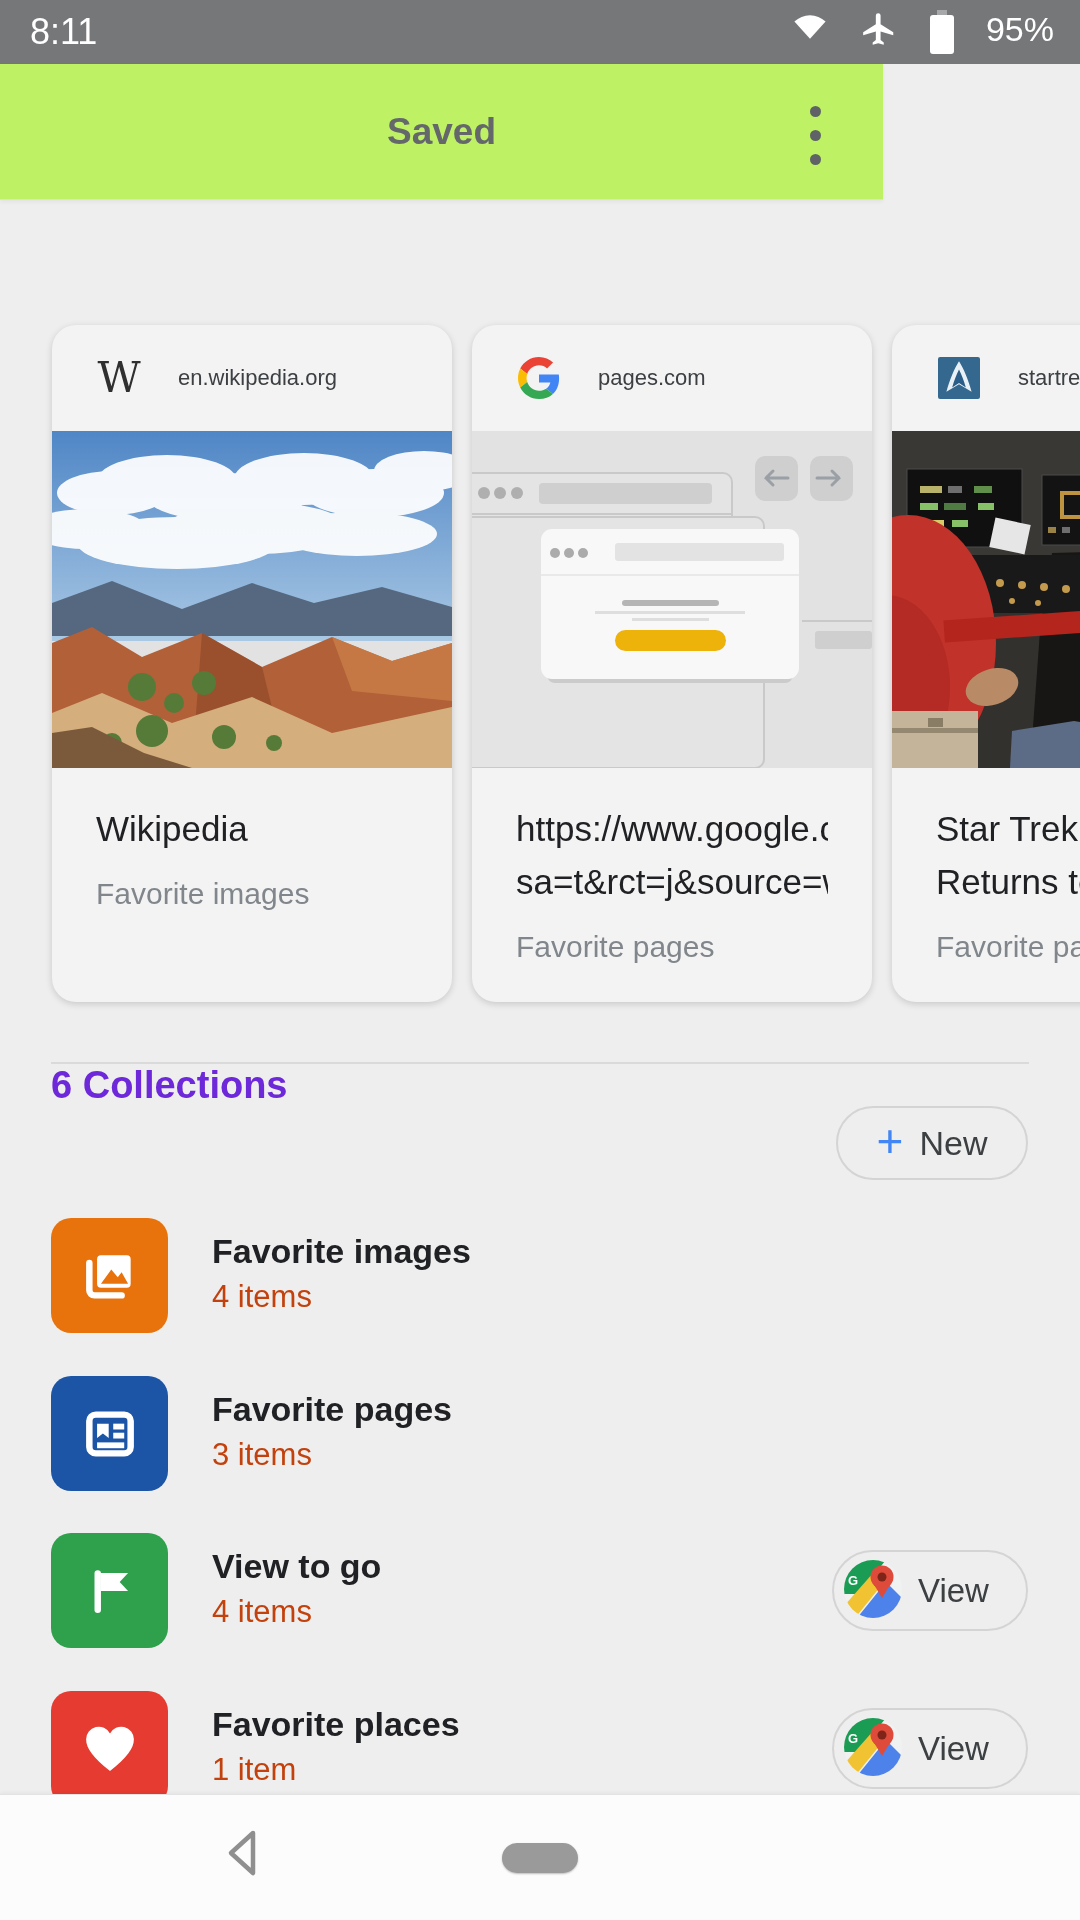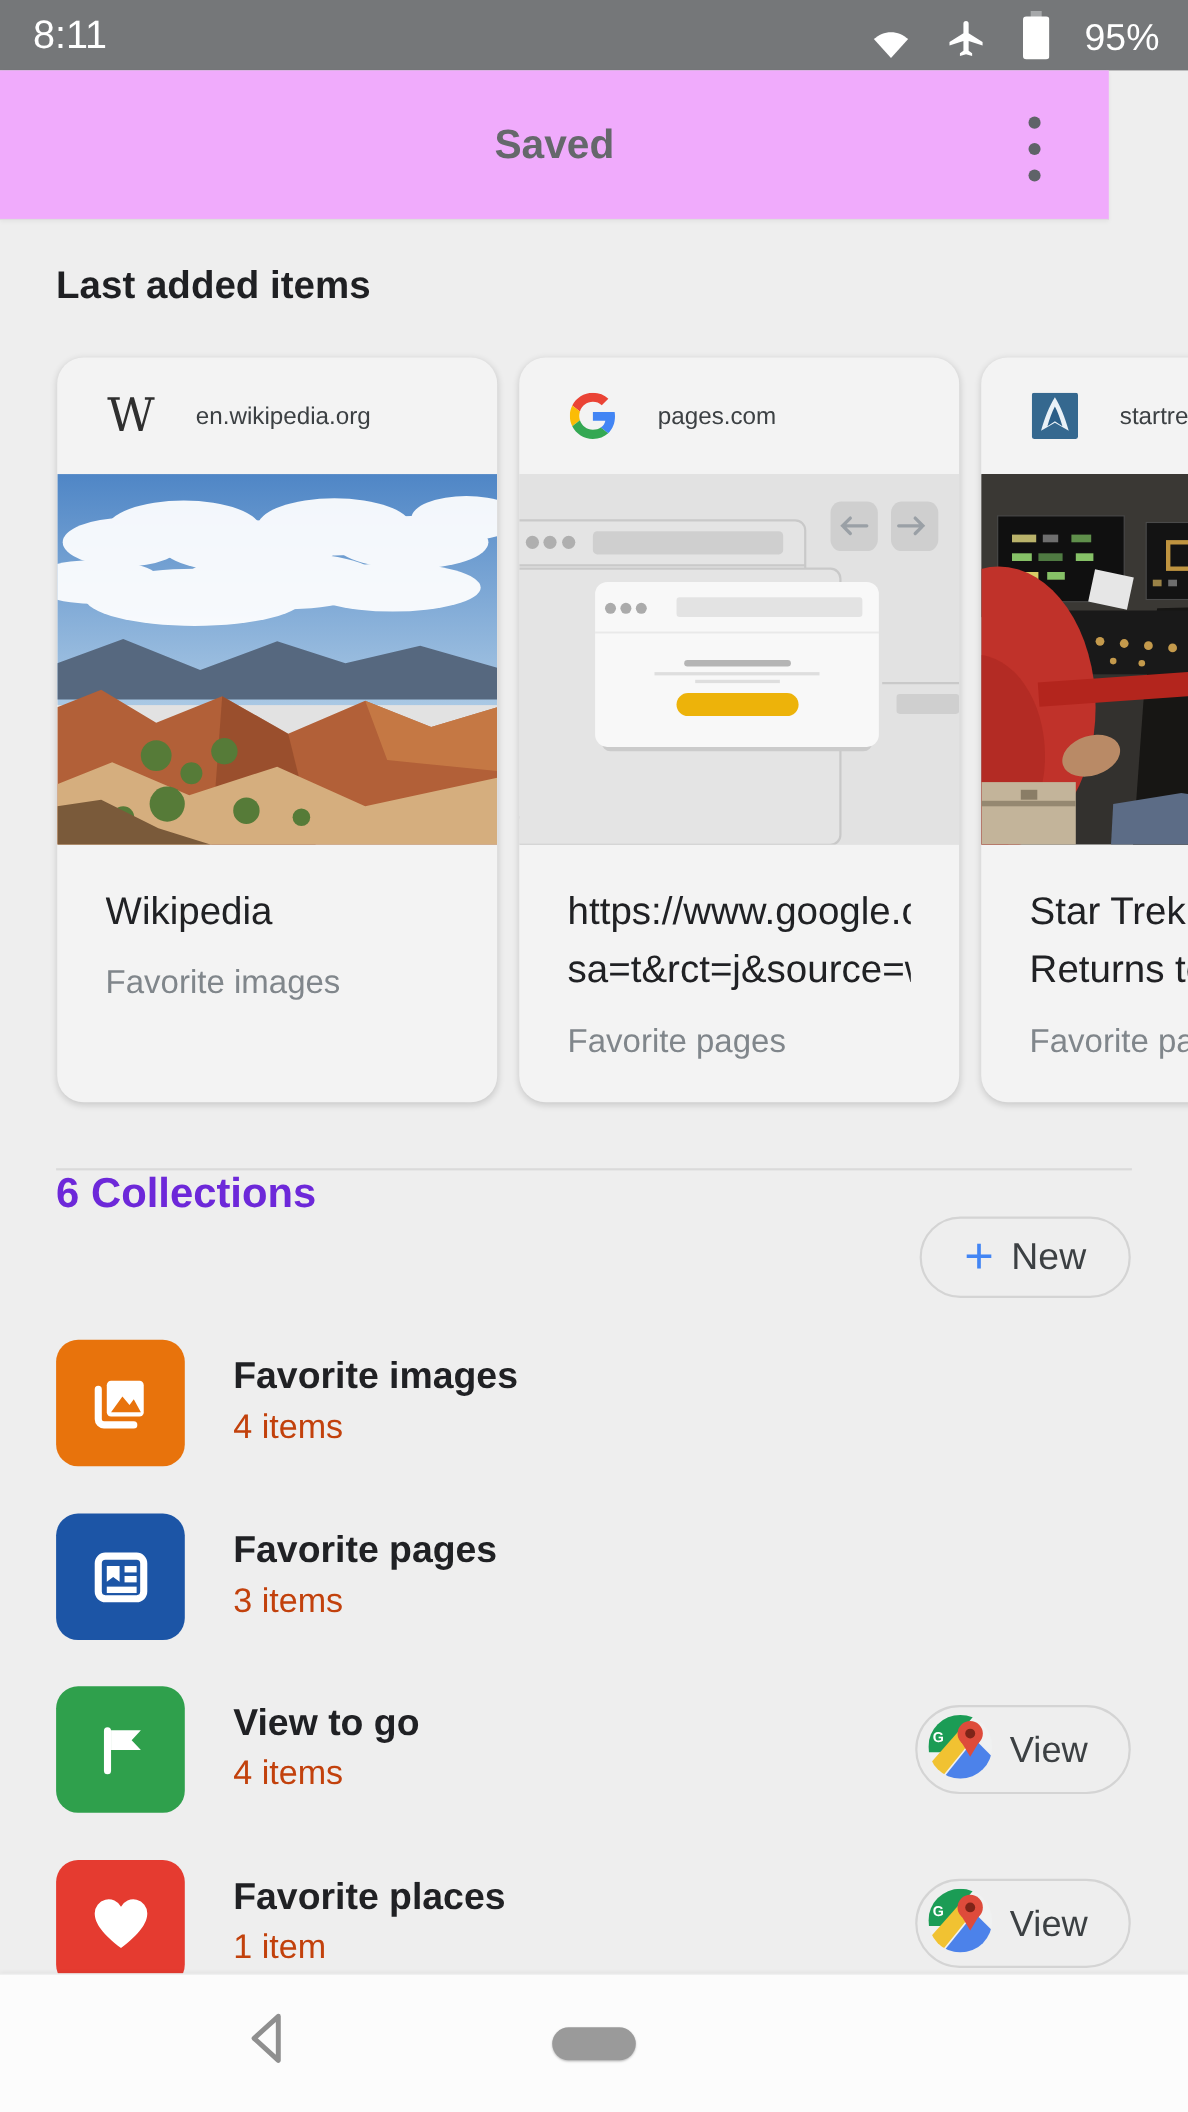--- a/index.html
+++ b/index.html
@@ -2,26 +2,26 @@
 <html><head>
 <meta charset="utf-8">
 <style>
   html,body{margin:0;padding:0;background:#d4d4d4;}
   *{box-sizing:border-box;font-family:"Liberation Sans",sans-serif;}
   .screen{position:relative;width:1080px;height:1920px;background:#EEEEEE;overflow:hidden;margin:0 auto;}
 
   
   .status-bar{position:absolute;left:0;top:0;width:1080px;height:64px;background:#757779;display:flex;align-items:center;color:#fff;}
   .status-time{position:absolute;left:30px;font-size:36px;font-weight:400;}
-  .status-right{position:absolute;right:26px;display:flex;align-items:flex-end;gap:32px;}
+  .status-right{position:absolute;right:26px;display:flex;align-items:flex-start;gap:32px;}
   .status-right svg{display:block;}
   .status-batt-text{font-size:34px;}
 
   
-  .app-bar{position:absolute;left:0;top:64px;width:1008px;height:136px;background:#f0abfc;border-bottom:1px solid #DEDEDE;box-shadow:0 2px 4px rgba(0,0,0,0.05);display:flex;align-items:center;justify-content:center;}
+  .app-bar{position:absolute;left:0;top:64px;width:883px;height:136px;background:#bef264;border-bottom:1px solid #DEDEDE;box-shadow:0 2px 4px rgba(0,0,0,0.05);display:flex;align-items:center;justify-content:center;}
   .app-title{font-size:37px;font-weight:600;color:#65686B;}
   .kebab{position:absolute;right:40px;top:36px;width:56px;height:70px;display:flex;flex-direction:column;align-items:center;justify-content:center;gap:13px;cursor:pointer;}
   .kebab i{width:11px;height:11px;border-radius:50%;background:#5F6368;}
 
   
   .h-last{position:absolute;left:51px;top:240px;font-size:35px;font-weight:700;color:#1F2023;}
   .h-collections{position:absolute;left:51px;top:1064px;font-size:38px;font-weight:700;color:#6d28d9;}
 
   
   .card{position:absolute;top:325px;width:400px;height:677px;background:#F3F3F3;border-radius:24px;box-shadow:0 2px 7px rgba(0,0,0,0.16);overflow:hidden;}
@@ -87,21 +87,20 @@
 
   <div class="app-bar">
     <span class="app-title">Saved</span>
     <span class="kebab">
         <i></i>
         <i></i>
         <i></i>
       </span>
   </div>
 
-  <div class="h-last">Last added items</div>
 
   <div class="card card1">
     <div class="card-head">
       <span class="favicon">
         <span style="font-family:'DejaVu Serif',serif;font-size:42px;color:#2F2F2F;line-height:42px;">W</span>
       </span>
       <span class="site">en.wikipedia.org</span>
     </div>
     <div class="media">
       <svg width="400" height="337" viewBox="0 0 400 337" preserveAspectRatio="none">

